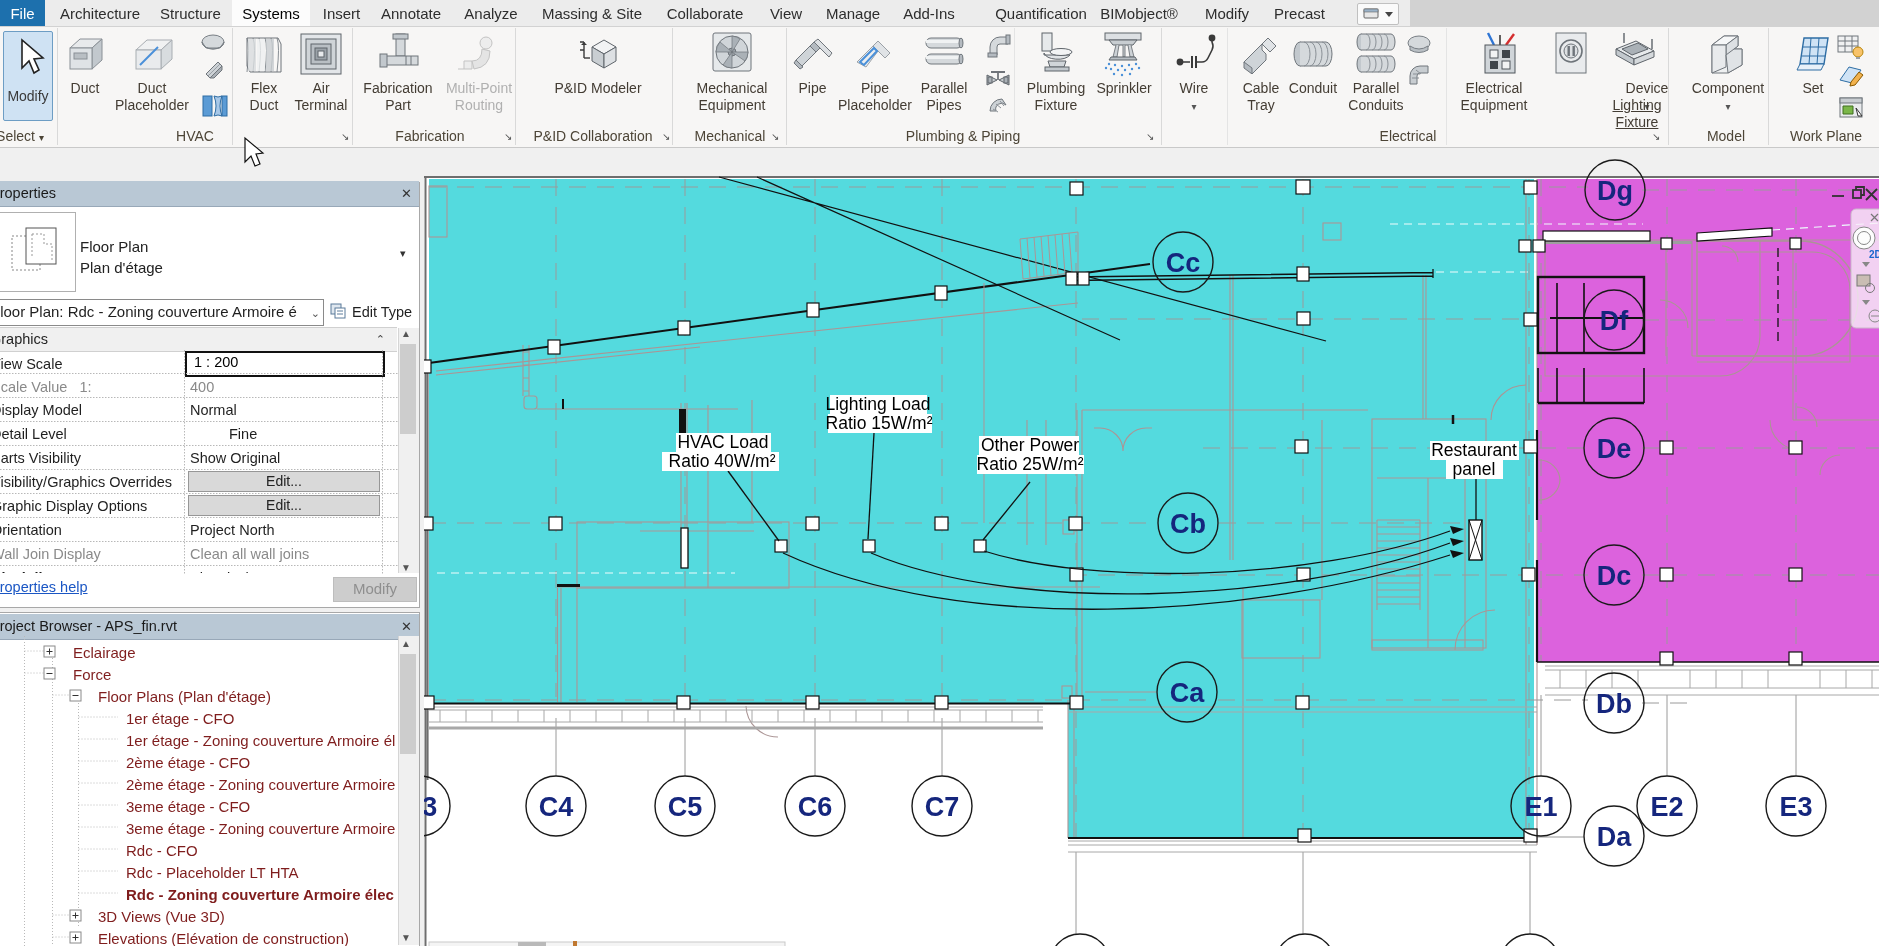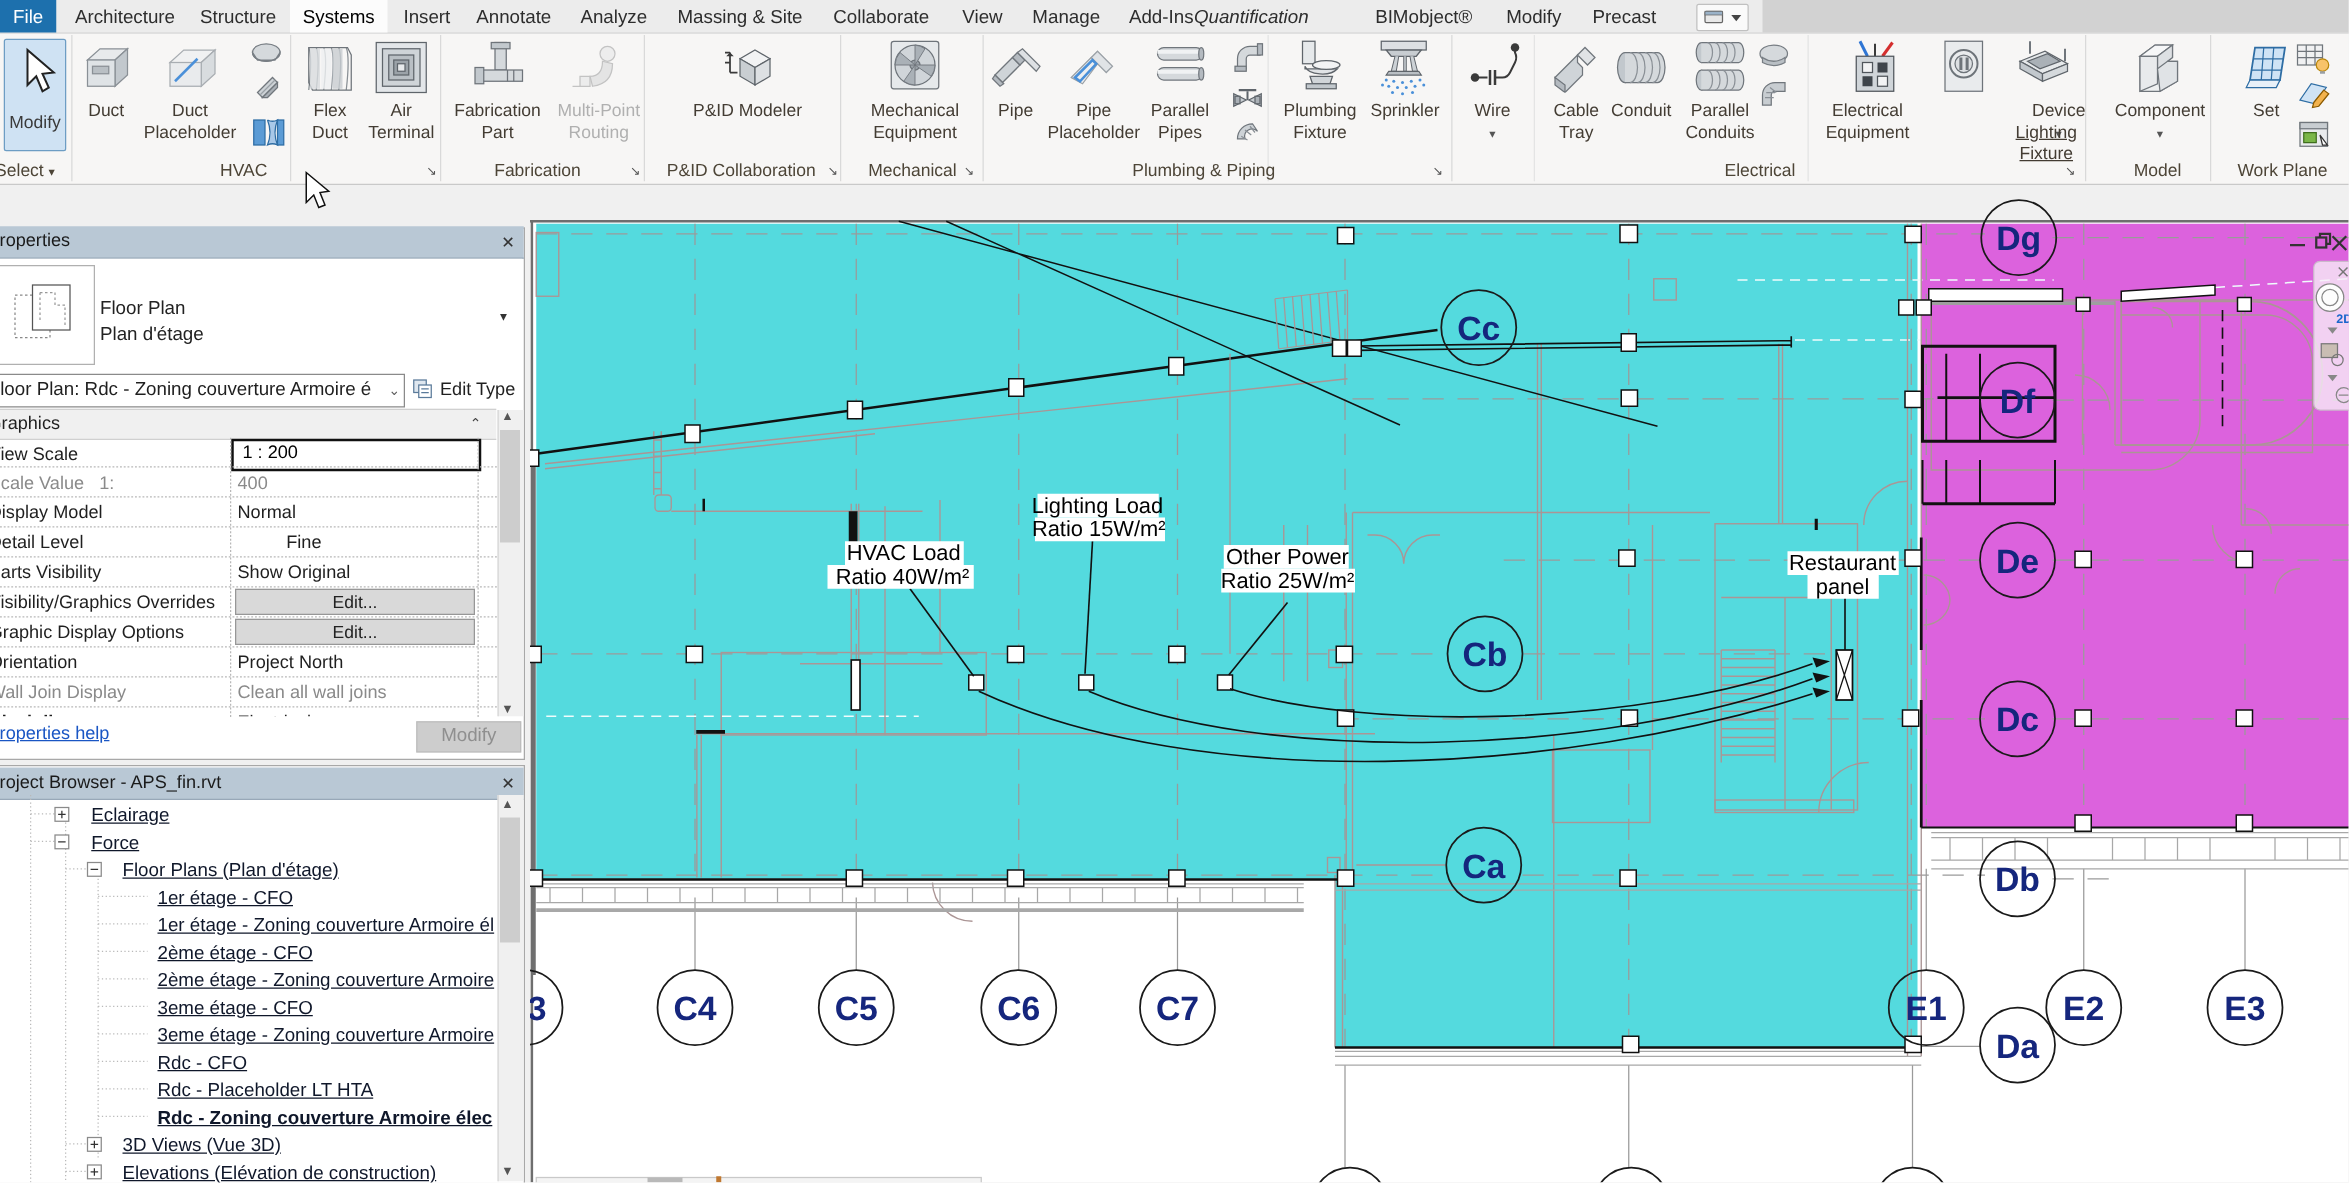--- a/index.html
+++ b/index.html
@@ -4,21 +4,21 @@
 <style>
 html,body{margin:0;padding:0;}
 body{width:1879px;height:946px;position:relative;overflow:hidden;background:#f0f0f0;font-family:"Liberation Sans",sans-serif;}
 .a{position:absolute;}
 .tab{position:absolute;top:0;height:26px;line-height:27px;font-size:15px;color:#2d2d2d;text-align:center;}
 .rlbl{position:absolute;text-align:center;font-size:14px;color:#433c33;line-height:17px;white-space:nowrap;}
 .plbl{position:absolute;top:126px;height:21px;line-height:21px;text-align:center;font-size:14px;color:#4d4537;white-space:nowrap;}
 .sep{position:absolute;top:28px;height:117px;width:1px;background:#d9d9d9;}
 .parrow{position:absolute;top:131px;width:10px;height:10px;font-size:10px;color:#555;}
 .prow{position:absolute;left:0;width:398px;height:24px;font-size:14.5px;color:#1f1f1f;white-space:nowrap;overflow:hidden;}
-.tree{position:absolute;font-size:15px;color:#0f172a;white-space:nowrap;text-decoration:underline;}
+.tree{position:absolute;font-size:15px;color:#7f1d1d;white-space:nowrap;}
 </style>
 </head>
 <body>
 
 <div class="a" style="left:0;top:0;width:1879px;height:26px;background:#ececec;border-bottom:1px solid #d2d2d2;"></div>
 <div class="a" style="left:1410px;top:0;width:469px;height:26px;background:#d2d2d2;"></div>
 
 <div class="tab" style="left:0;width:45px;background:#1d70ad;color:#fff;">File</div>
 
 <div class="tab" style="left:58px;width:84px;">Architecture</div>
@@ -36,21 +36,21 @@
 <div class="tab" style="left:540px;width:104px;">Massing &amp; Site</div>
 
 <div class="tab" style="left:664px;width:82px;">Collaborate</div>
 
 <div class="tab" style="left:768px;width:36px;">View</div>
 
 <div class="tab" style="left:824px;width:58px;">Manage</div>
 
 <div class="tab" style="left:901px;width:56px;">Add-Ins</div>
 
-<div class="tab" style="left:953px;width:96px;font-style:italic;">Quantification</div>
+<div class="tab" style="left:993px;width:96px;">Quantification</div>
 
 <div class="tab" style="left:1093px;width:92px;">BIMobject®</div>
 
 <div class="tab" style="left:1203px;width:48px;">Modify</div>
 
 <div class="tab" style="left:1272px;width:55px;">Precast</div>
 
 <div class="a" style="left:1357px;top:3px;width:40px;height:20px;background:#fafafa;border:1px solid #c0c0c0;border-radius:2px;">
 <svg width="40" height="20">
       <rect x="6" y="5" width="14" height="9" rx="1" fill="#e8e8e8" stroke="#666"></rect>

